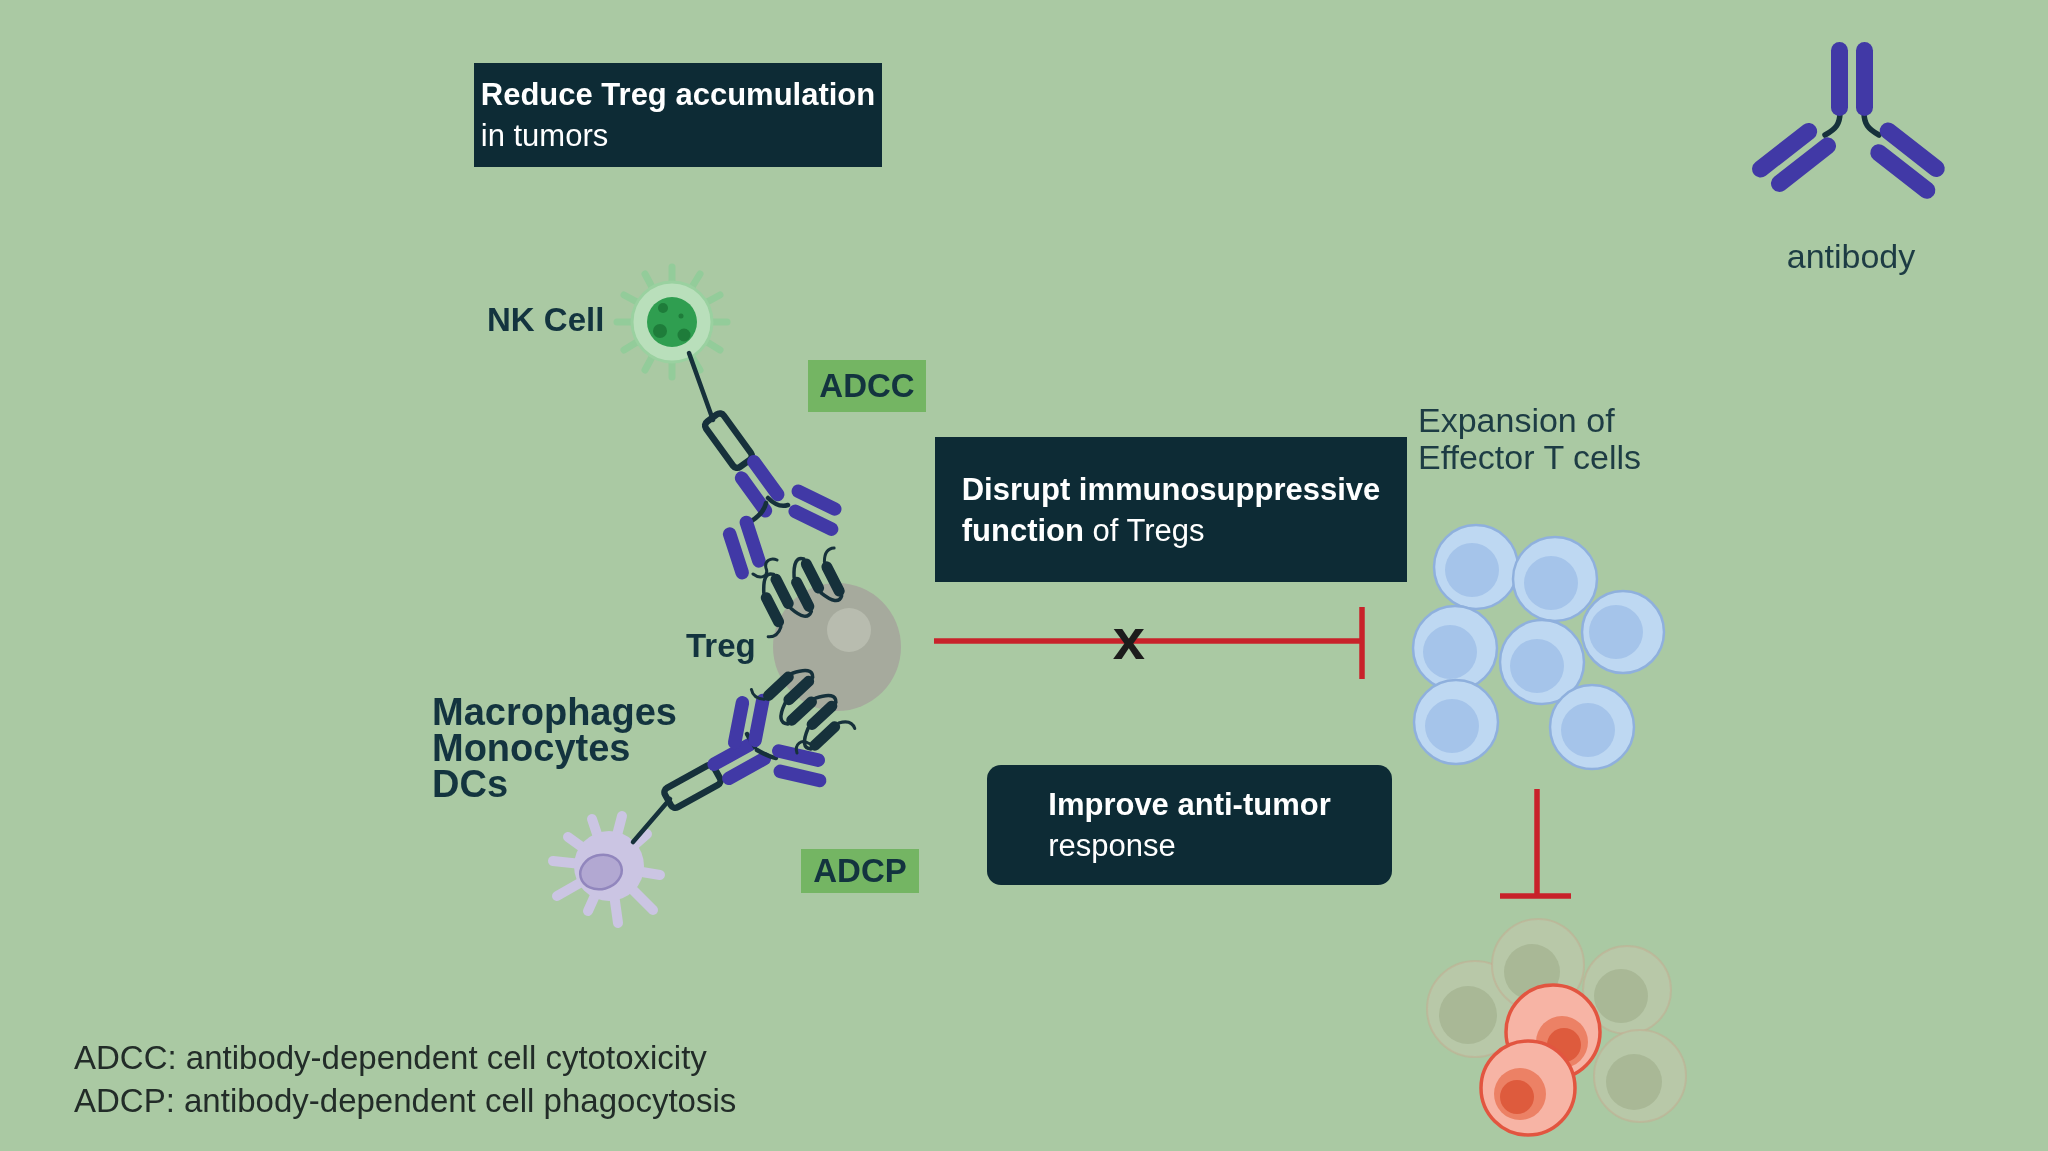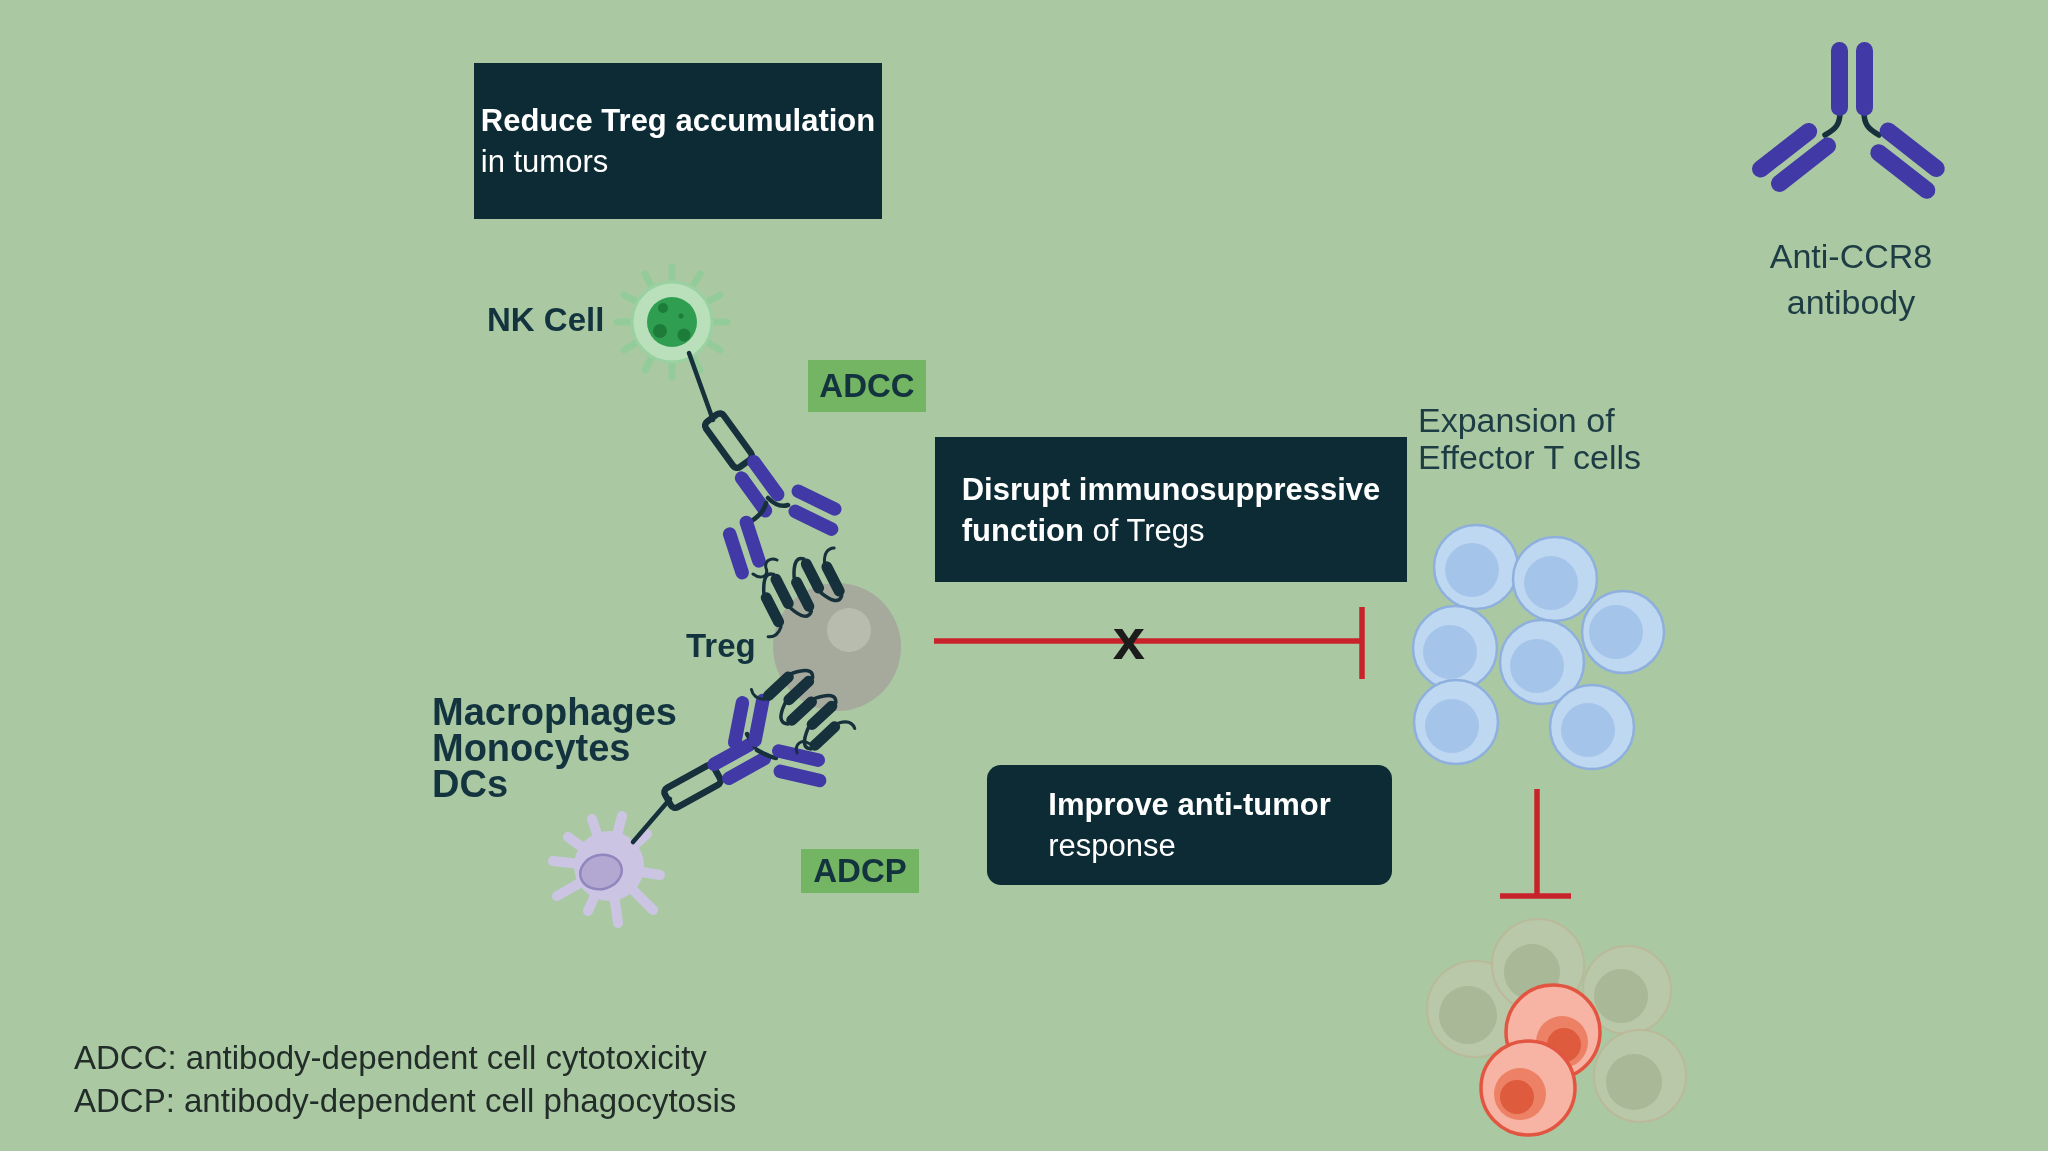--- a/index.html
+++ b/index.html
@@ -198,21 +198,21 @@
         <rect x="-3" y="-18" width="78" height="17" rx="8.5" class="c-ind"></rect>
         <rect x="3" y="5" width="78" height="17" rx="8.5" class="c-ind"></rect>
       </g>
       <g transform="translate(26,15) rotate(38)">
         <rect x="-3" y="-18" width="78" height="17" rx="8.5" class="c-ind"></rect>
         <rect x="3" y="5" width="78" height="17" rx="8.5" class="c-ind"></rect>
       </g>
     </g>
   </svg>
 
-  <div class="abs panel" style="left:474px;top:63px;width:408px;height:156px;">
+  <div class="abs panel" style="left:474px;top:63px;width:408px;height:104px;">
     <div class="txt">
       <span class="b">Reduce Treg accumulation</span><br>
       <span>in tumors</span>
     </div>
   </div>
 
   <div class="abs panel" style="left:935px;top:437px;width:472px;height:145px;">
     <div class="txt">
       <span class="b">Disrupt immunosuppressive</span><br>
       <span class="b">function</span><span> of Tregs</span>
@@ -235,21 +235,20 @@
     <div>Macrophages</div>
     <div>Monocytes</div>
     <div>DCs</div>
   </div>
 
   <div class="abs soft-label" style="left:1418px;top:402px;">
     <div>Expansion of</div>
     <div>Effector T cells</div>
   </div>
   <div class="abs soft-label" style="left:1746px;top:233px;width:210px;text-align:center;line-height:46px;">
-    <div>Anti-CCR8</div>
     <div>antibody</div>
   </div>
 
   <div class="abs x-mark" style="left:1094px;top:604px;">x</div>
 
   <div class="abs legend" style="left:74px;top:1036px;">
     <div>ADCC: antibody-dependent cell cytotoxicity</div>
     <div>ADCP: antibody-dependent cell phagocytosis</div>
   </div>
 

